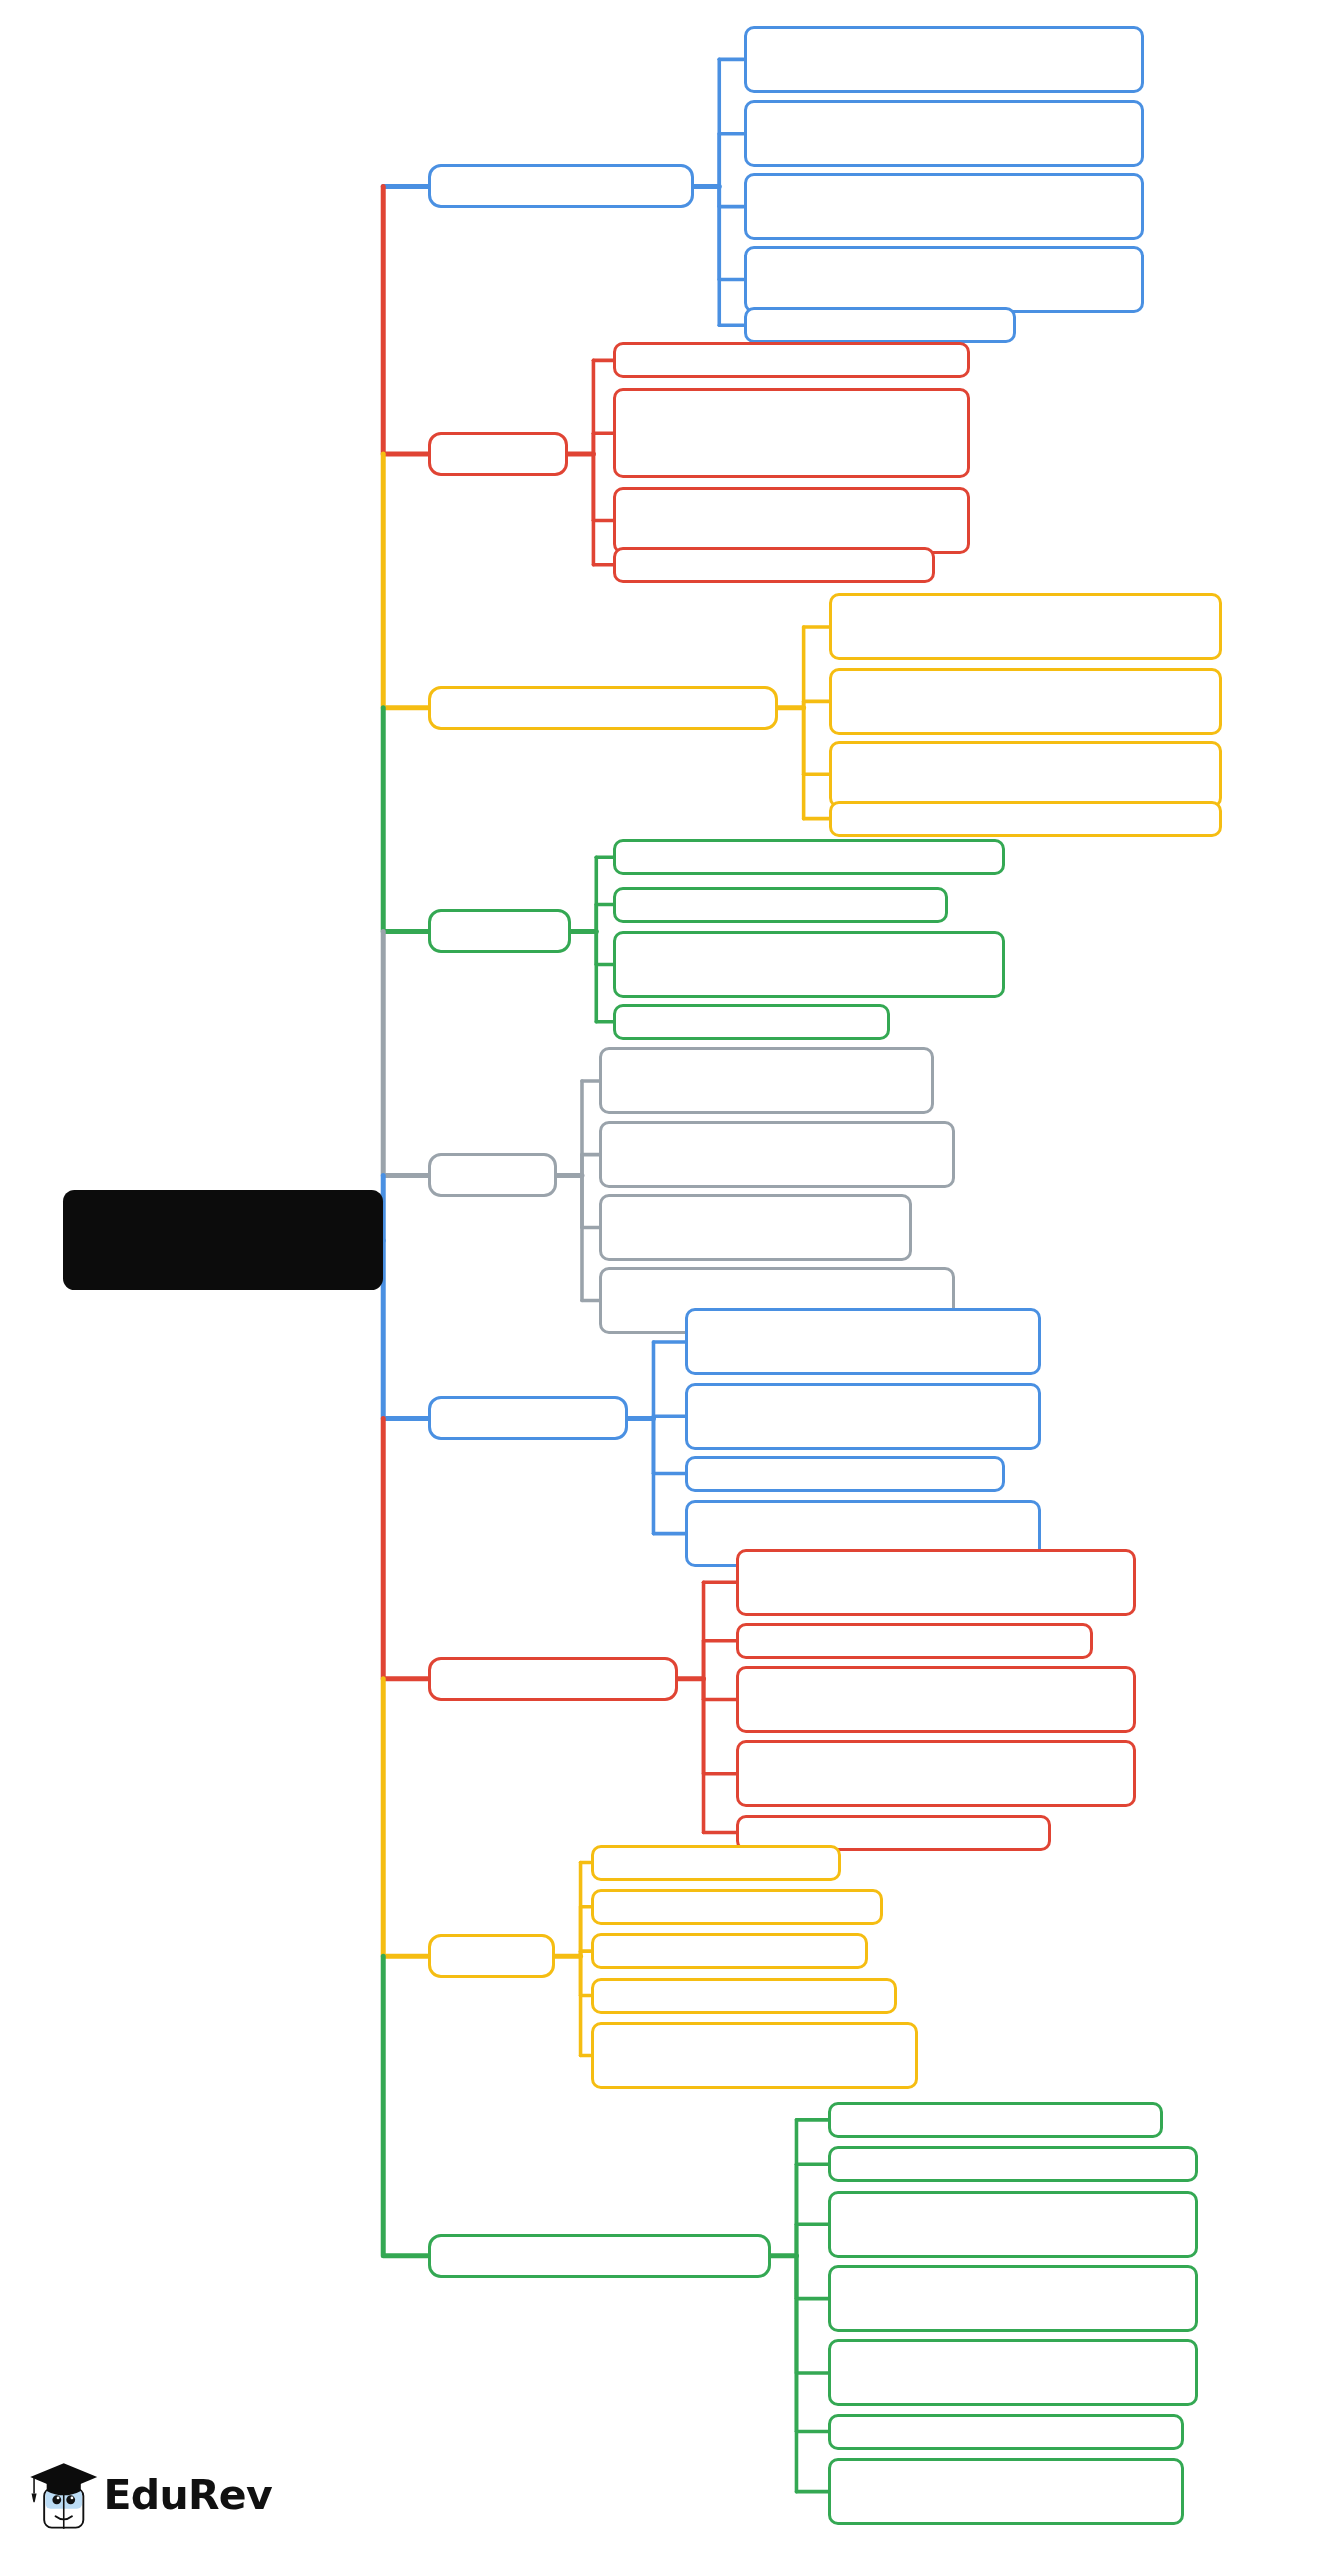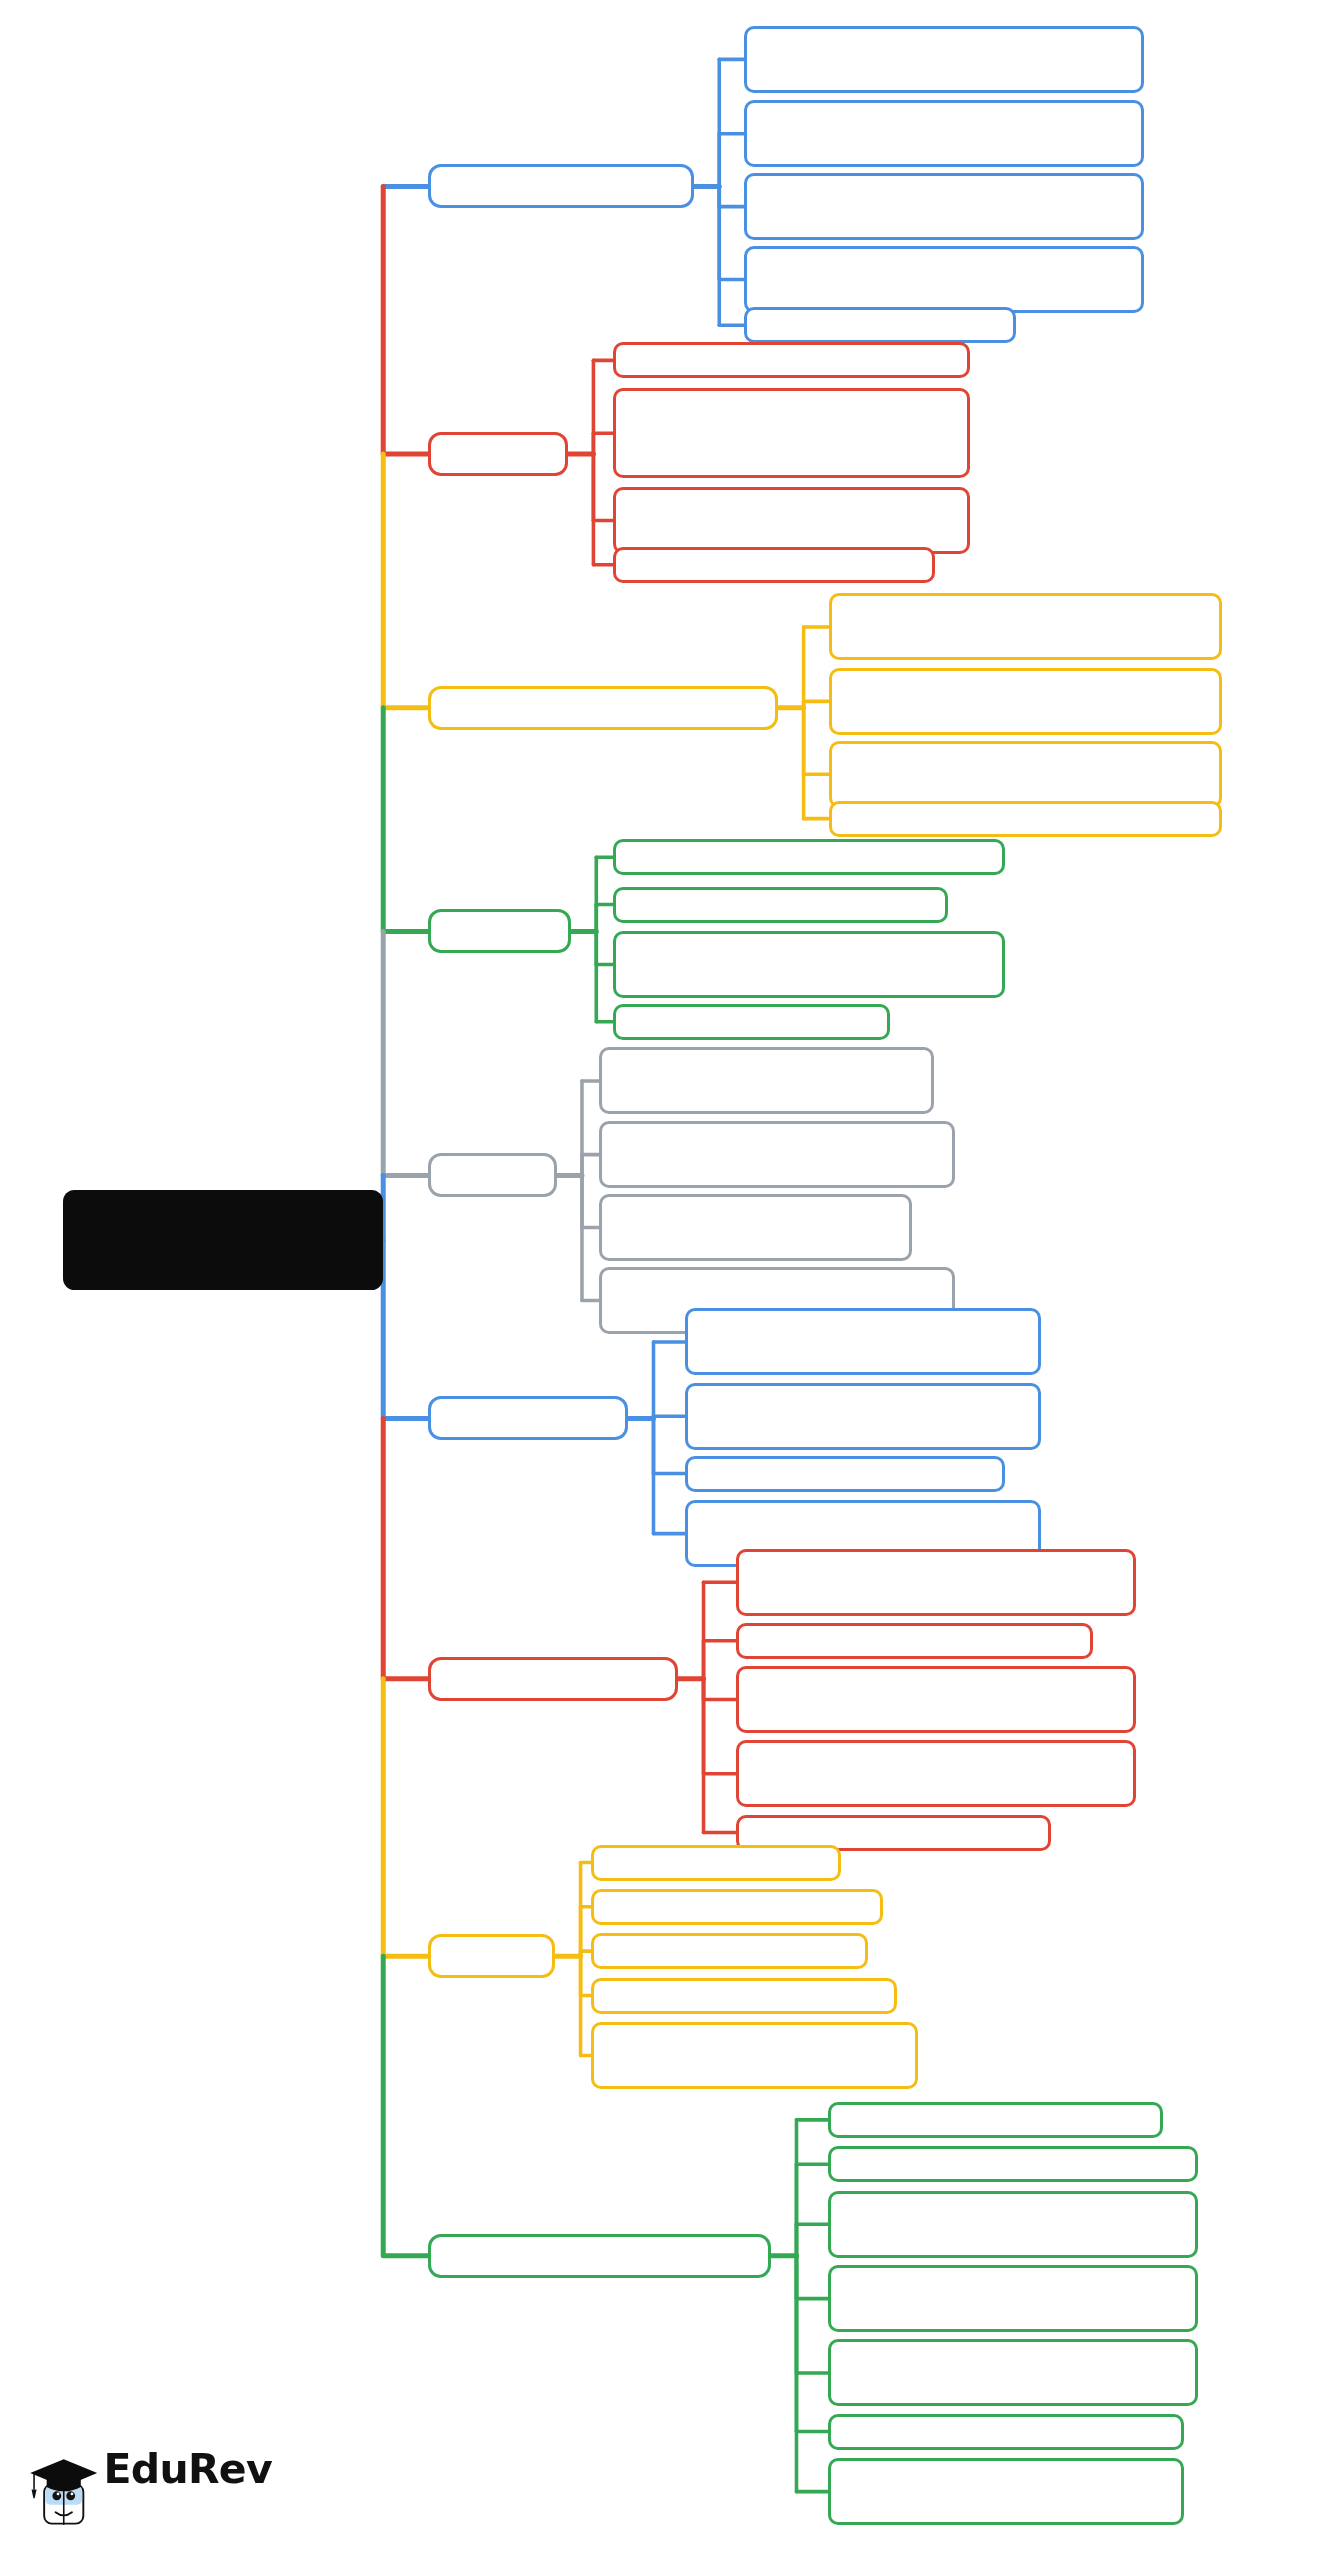--- a/index.html
+++ b/index.html
@@ -84,21 +84,21 @@
 
   
   #edurev-logo {
     position: absolute;
     left: 29px;
     top: 2449px;
     width: 243px;
     height: 93px;
     z-index: 3;
     display: flex;
-    align-items: flex-start;
+    align-items: center;
     gap: 0;
   }
   #edurev-wordmark {
     font-family: "DejaVu Sans", sans-serif;
     font-size: 41px;
     font-weight: bold;
     color: #111111;
     letter-spacing: -0.7px;
     line-height: 1;
   }

